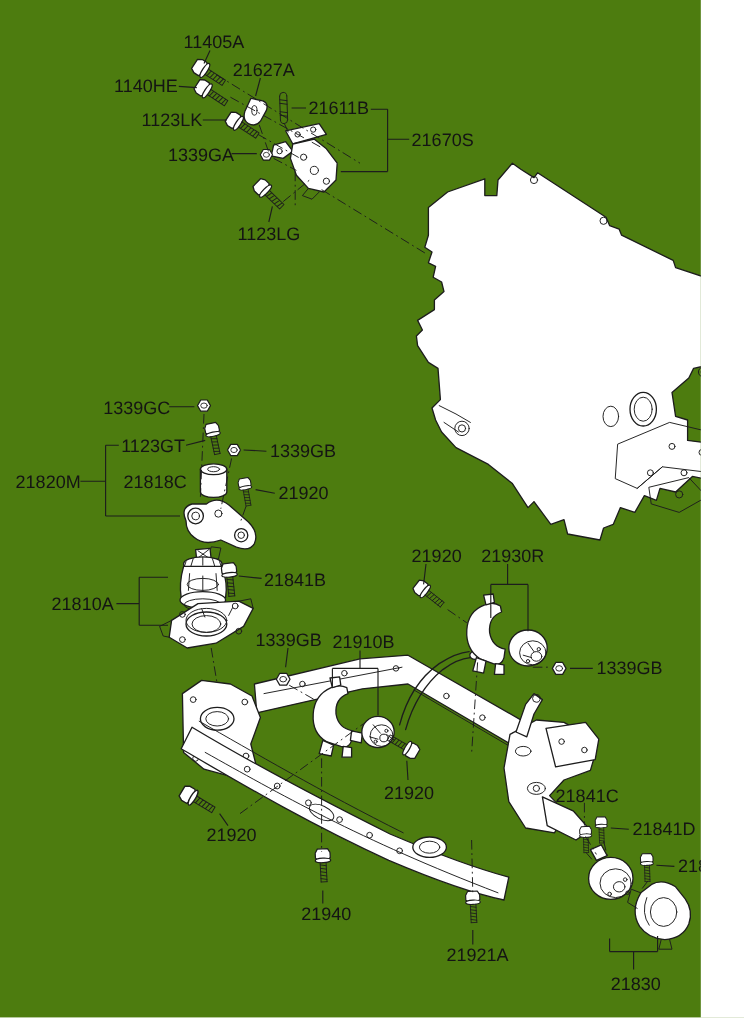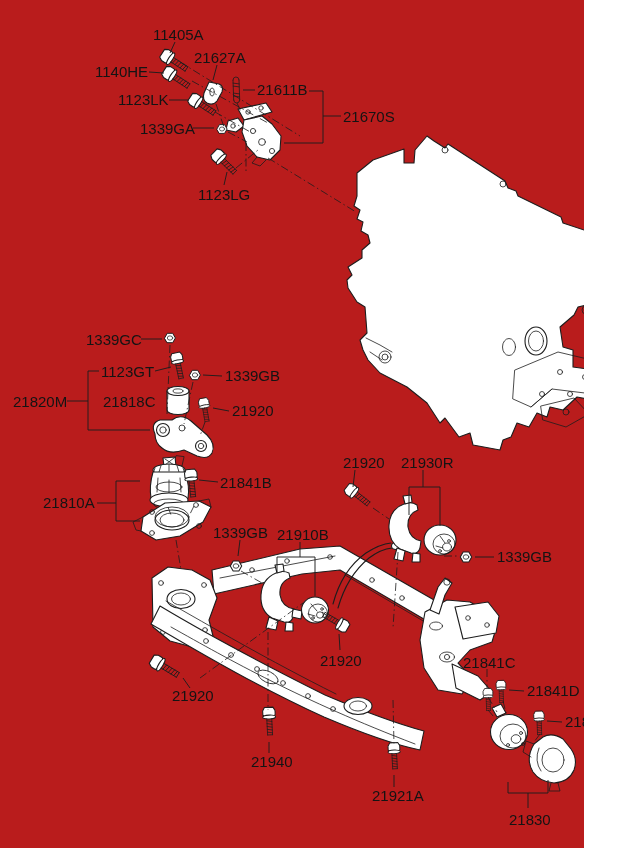--- a/index.html
+++ b/index.html
@@ -1,16 +1,16 @@
 <!DOCTYPE html>
 <html><head>
 <meta charset="utf-8">
 <style>
   html,body{margin:0;padding:0;background:#ffffff;}
-  .stage{position:relative;width:584px;height:848px;background:#b91c1c;overflow:hidden;}
+  .stage{position:relative;width:584px;height:848px;background:#4d7c0f;overflow:hidden;}
   svg{display:block;}
   .lbl{font-family:"Liberation Sans","DejaVu Sans",sans-serif;font-size:15px;fill:#141414;}
   .art{fill:none;stroke:#1d1d1d;stroke-width:1.1;stroke-linejoin:round;stroke-linecap:round;}
   .artf{fill:#ffffff;stroke:#1d1d1d;stroke-width:1.1;stroke-linejoin:round;stroke-linecap:round;}
   .thin{stroke-width:0.8;}
   .lead{fill:none;stroke:#1d1d1d;stroke-width:0.95;}
   .cl{fill:none;stroke:#1d1d1d;stroke-width:0.8;stroke-dasharray:8 3 1.5 3;}
 </style>
 </head>
 <body>

